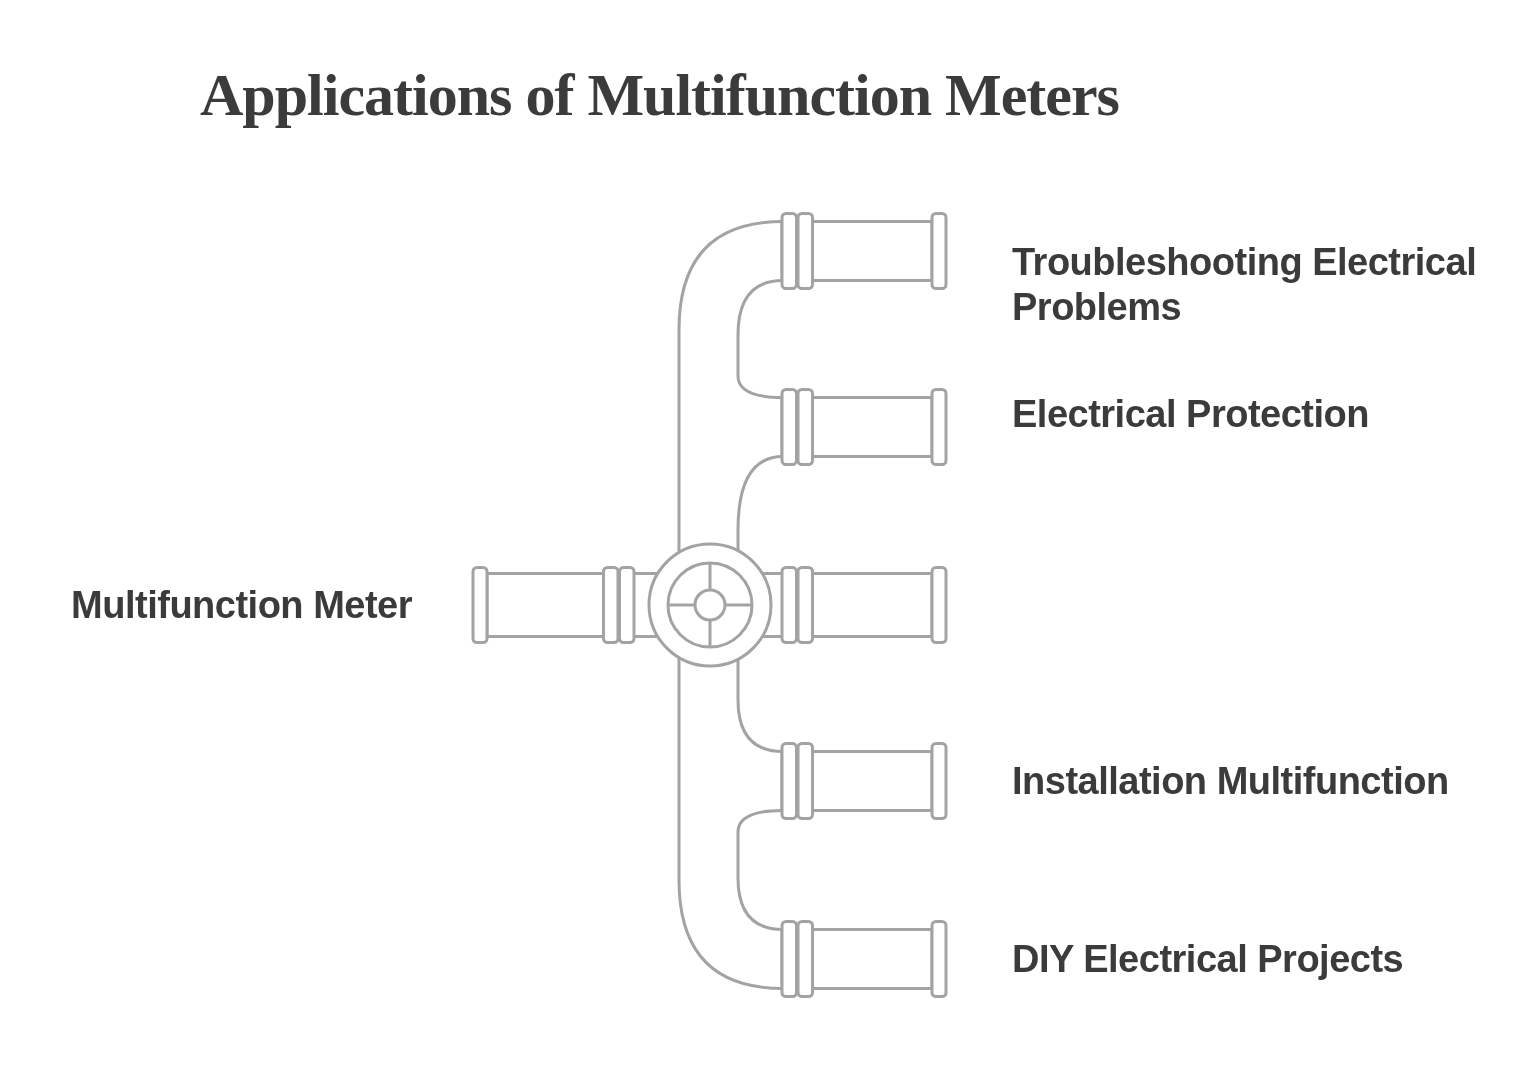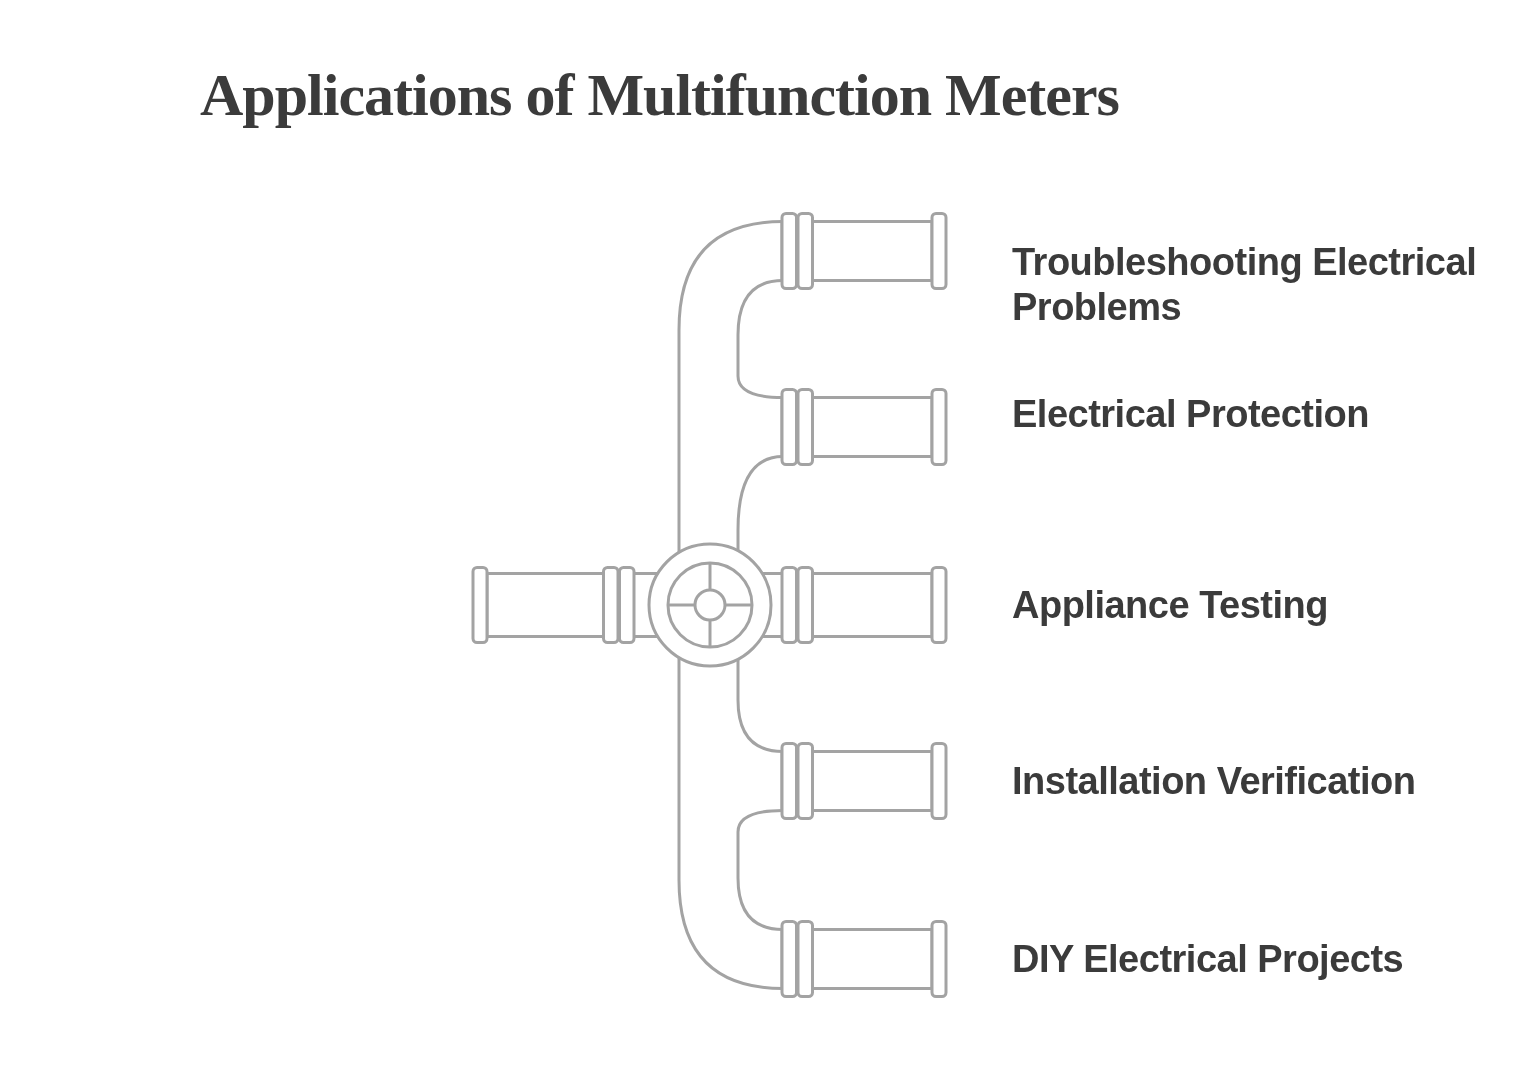--- a/index.html
+++ b/index.html
@@ -99,20 +99,20 @@
       <rect class="wfill" x="798" y="743.5" width="14.5" height="75" rx="4"></rect>
       <rect class="wfill" x="932" y="743.5" width="14" height="75" rx="4"></rect>
     </g>
     <g>
       <rect class="wfill" x="782" y="921.5" width="14.5" height="75" rx="4"></rect>
       <rect class="wfill" x="798" y="921.5" width="14.5" height="75" rx="4"></rect>
       <rect class="wfill" x="932" y="921.5" width="14" height="75" rx="4"></rect>
     </g>
   </svg>
 
+  <div class="label hub-label">Multifunction Meter</div>
 
   <div class="label branch-label wrap bl-1">Troubleshooting Electrical Problems</div>
   <div class="label branch-label bl-2">Electrical Protection</div>
-  <div class="label branch-label bl-3">Appliance Testing</div>
-  <div class="label branch-label bl-4">Installation Verification</div>
+  <div class="label branch-label bl-4">Installation Multifunction</div>
   <div class="label branch-label bl-5">DIY Electrical Projects</div>
 
 </div>
 
 </body></html>

